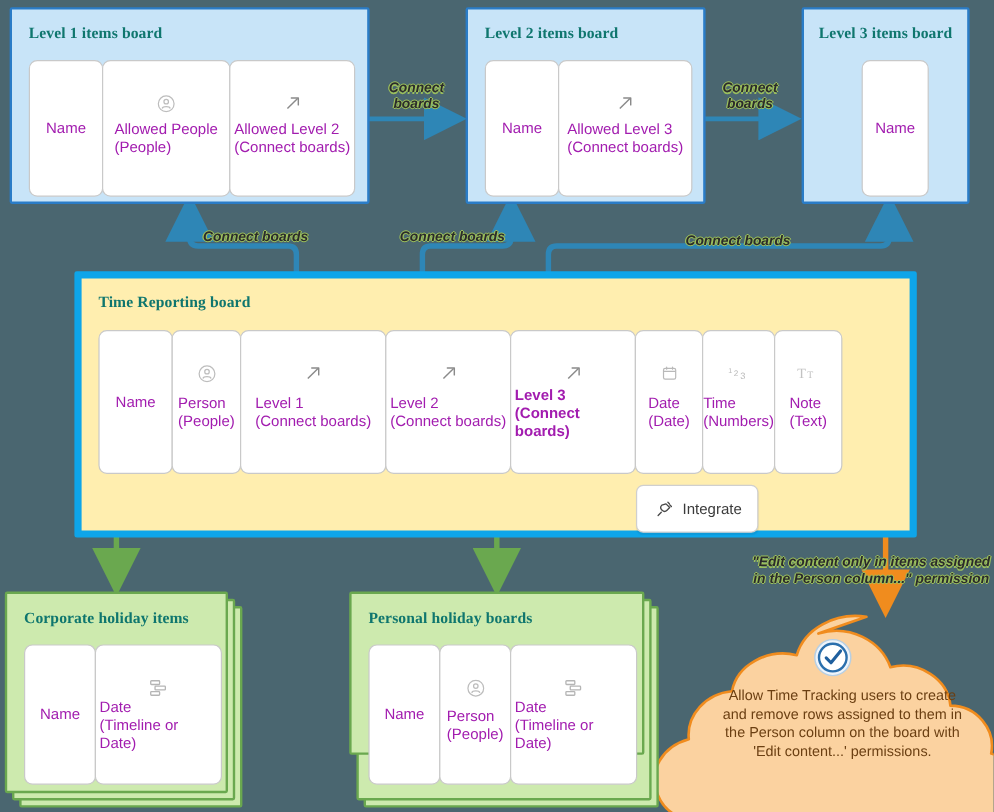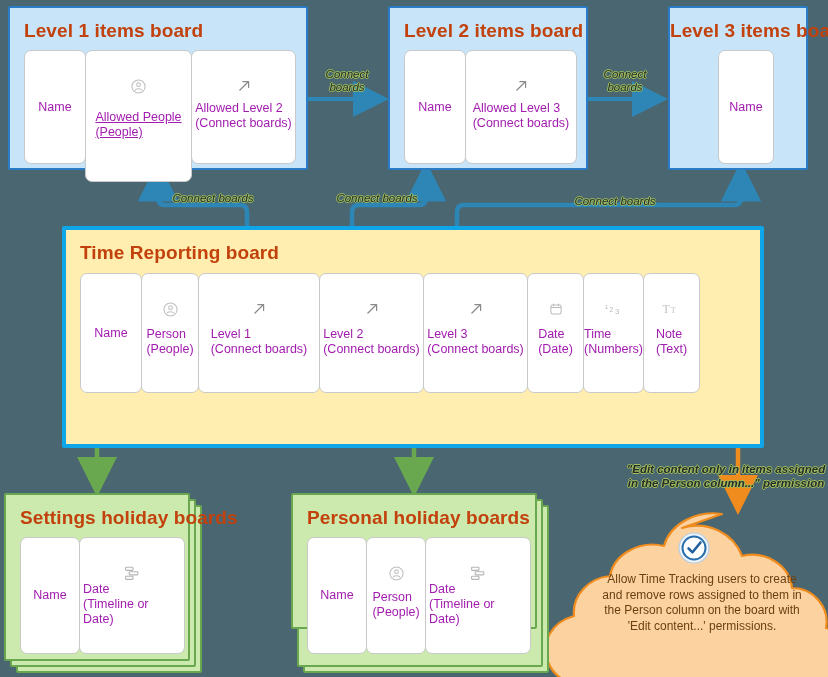--- a/index.html
+++ b/index.html
@@ -23,35 +23,36 @@
     position: absolute;
     box-sizing: border-box;
     border-radius: 2px;
   }
   .board.blue {
     background: #c8e4f8;
     border: 2px solid #2a7cc7;
   }
   .board.yellow {
     background: #ffeeaf;
-    border: 4px solid #0ea5e9;
+    border: 6px solid #0ea5e9;
   }
   .board.green {
     background: #cdeaae;
     border: 2px solid #6aa84f;
   }
   .board-title {
     position: absolute;
     left: 14px;
     top: 12px;
-    font-size: 19px;
+    font-size: 13px;
     font-weight: bold;
-    color: #c2410c;
+    color: #0f766e;
     letter-spacing: .1px;
     white-space: nowrap;
+    font-family: Liberation Serif, serif;
   }
   
   .cols {
     position: absolute;
     display: flex;
     left: 14px;
   }
   .col {
     box-sizing: border-box;
     background: #ffffff;
@@ -110,21 +111,21 @@
   .note-box.with-icon {
     gap: 8px;
     padding-left: 2px;
   }
 
   
   .edge-label {
     position: absolute;
     font-size: 11.5px;
     font-style: italic;
-    font-weight: normal;
+    font-weight: bold;
     color: #2b2b2b;
     text-align: center;
     line-height: 13px;
     white-space: pre-line;
     text-shadow:
        1px 0 0 #9bbf5c, -1px 0 0 #9bbf5c,
        0 1px 0 #9bbf5c, 0 -1px 0 #9bbf5c;
   }
   .perm-label {
     position: absolute;
@@ -237,21 +238,21 @@
   </svg>
 
   <div class="board blue" style="left:8px; top:6px; width:300px; height:164px;">
     <div class="board-title">Level 1 items board</div>
     <div class="cols" style="top:42px;">
 
       <div class="col noicon" style="width:62px;height:114px;">
         <span class="lbl">Name</span>
       </div>
 
-      <div class="col" style="width:107px;height:132px;text-decoration:underline;">
+      <div class="col" style="width:107px;height:114px;">
         <span class="ico">
           <svg width="15" height="15" viewBox="0 0 16 16">
             <circle cx="8" cy="8" r="7" fill="none" stroke="#bdbdbd" stroke-width="1.1"></circle>
             <circle cx="8" cy="6.1" r="2" fill="none" stroke="#bdbdbd" stroke-width="1.1"></circle>
             <path d="M4.4,12.2 C5,9.9 11,9.9 11.6,12.2" fill="none" stroke="#bdbdbd" stroke-width="1.1"></path>
           </svg>
         </span>
         <span class="lbl">Allowed People
 (People)</span>
       </div>
@@ -342,21 +343,21 @@
         <span class="ico">
           <svg width="16" height="16" viewBox="0 0 16 16">
             <path d="M3.5,12.5 L12,4" stroke="#8a8a8a" stroke-width="1.2" fill="none"></path>
             <path d="M6.8,3.6 L12.6,3.6 L12.6,9.4" stroke="#8a8a8a" stroke-width="1.2" fill="none" stroke-linecap="round" stroke-linejoin="round"></path>
           </svg>
         </span>
         <span class="lbl">Level 2
 (Connect boards)</span>
       </div>
 
-      <div class="col" style="width:105px;height:120px;">
+      <div class="col" style="width:105px;height:120px;font-weight:bold;">
         <span class="ico">
           <svg width="16" height="16" viewBox="0 0 16 16">
             <path d="M3.5,12.5 L12,4" stroke="#8a8a8a" stroke-width="1.2" fill="none"></path>
             <path d="M6.8,3.6 L12.6,3.6 L12.6,9.4" stroke="#8a8a8a" stroke-width="1.2" fill="none" stroke-linecap="round" stroke-linejoin="round"></path>
           </svg>
         </span>
         <span class="lbl">Level 3
 (Connect boards)</span>
       </div>
 
@@ -391,29 +392,39 @@
             <text x="9.5" y="11.5" font-family="Liberation Serif, serif" font-size="9" fill="#c2c2c2">T</text>
           </svg>
         </span>
         <span class="lbl">Note
 (Text)</span>
       </div>
 
     </div>
 
 
+    <div class="note-box with-icon" style="left:462px; top:172px; width:102px; height:40px;">
+      <span style="display:flex;align-items:center;">
+        <svg width="15" height="15" viewBox="0 0 16 16">
+          <path d="M5.4,10.6 L2.6,13.4" stroke="#4a4a4a" stroke-width="1.2" stroke-linecap="round"></path>
+          <path d="M9.6,3.1 L12.9,6.4 L10.5,8.8 C9.3,10 7.4,10 6.2,8.8 L5.9,8.5 C4.7,7.3 4.7,5.4 5.9,4.2 z" fill="none" stroke="#4a4a4a" stroke-width="1.2" stroke-linejoin="round"></path>
+          <path d="M11.3,1.6 L12.6,2.9 M13.1,4.1 L14.4,5.4" stroke="#4a4a4a" stroke-width="1.2" stroke-linecap="round"></path>
+        </svg>
+      </span>
+      <span>Integrate</span>
+    </div>
   </div>
 
   <div class="perm-label" style="left:624px; top:462px; width:204px;">"Edit content only in items assigned
 in the Person column..." permission</div>
 
   <div class="stack-shadow" style="left:16px; top:505px; width:186px; height:168px;"></div>
   <div class="stack-shadow" style="left:10px; top:499px; width:186px; height:168px;"></div>
   <div class="board green" style="left:4px; top:493px; width:186px; height:168px;">
-    <div class="board-title">Settings holiday boards</div>
+    <div class="board-title">Corporate holiday items</div>
     <div class="cols" style="top:42px;">
       <div class="col noicon" style="width:60px;height:117px;">
         <span class="lbl">Name</span>
       </div>
       <div class="col" style="width:106px;height:117px;">
         <span class="ico">
           <svg width="16" height="15" viewBox="0 0 16 15">
             <rect x="1.6" y="1.3" width="7.4" height="3.1" rx="0.6" fill="none" stroke="#b5b5b5" stroke-width="1.1"></rect>
             <rect x="5.2" y="5.8" width="8.6" height="3.1" rx="0.6" fill="none" stroke="#b5b5b5" stroke-width="1.1"></rect>
             <rect x="1.6" y="10.3" width="7.4" height="3.1" rx="0.6" fill="none" stroke="#b5b5b5" stroke-width="1.1"></rect>

